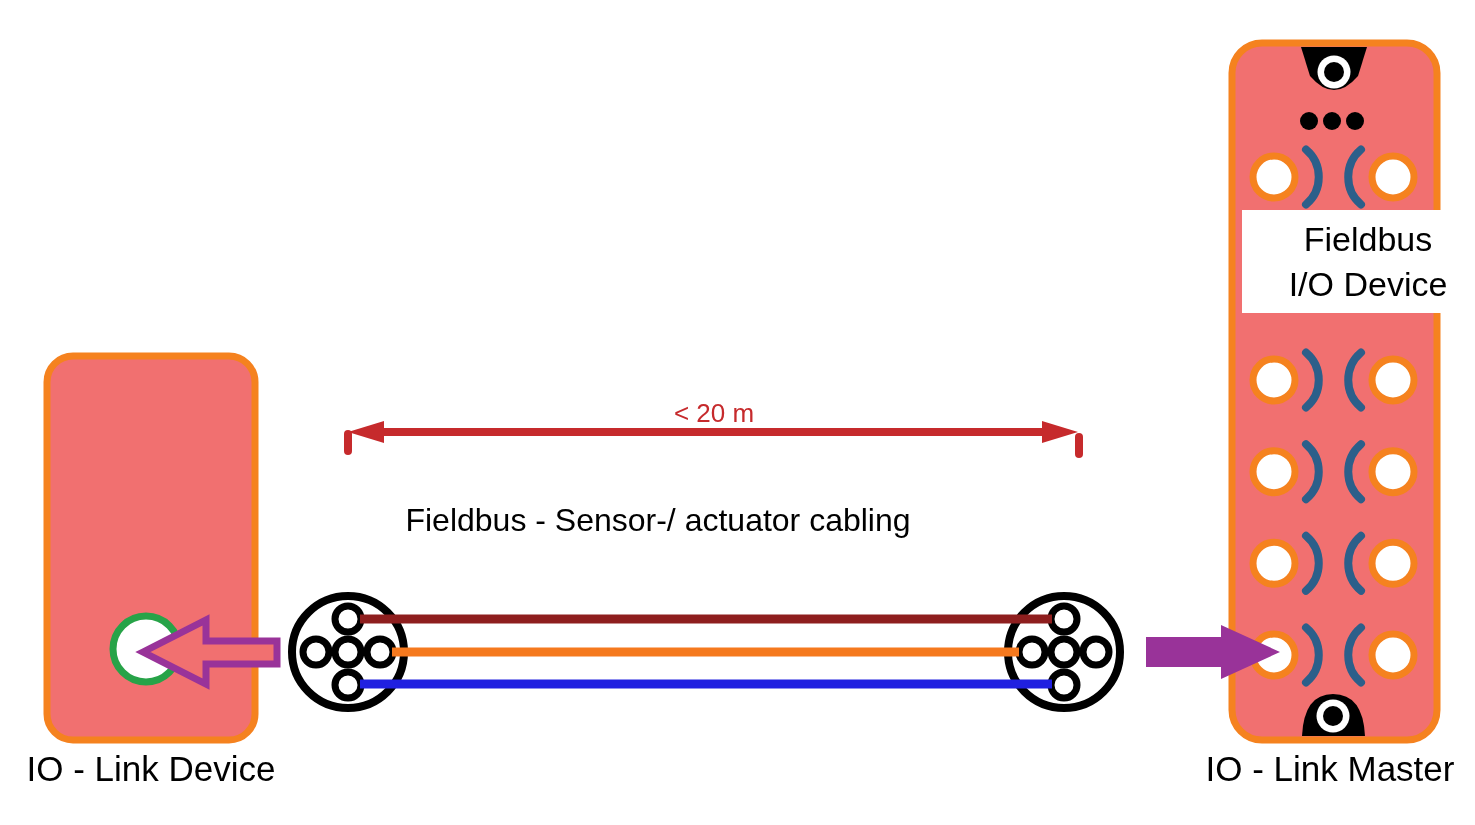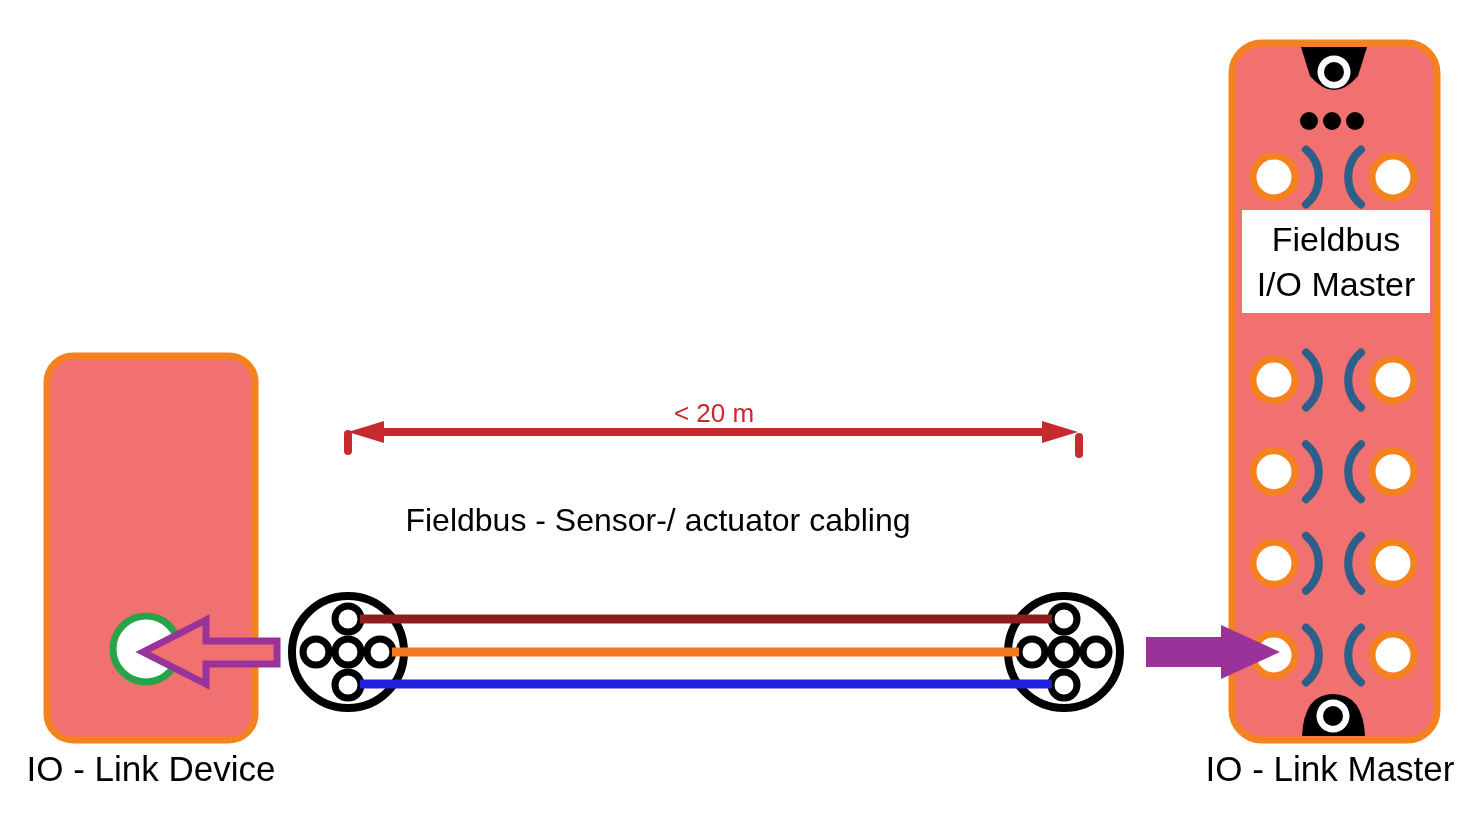--- a/index.html
+++ b/index.html
@@ -35,20 +35,21 @@
   }
   #device-label  { left:1px;    top:748px; width:300px; font-size:35px; }
   #master-label  { left:1180px; top:748px; width:300px; font-size:35px; }
   #distance-label{ left:614px;  top:398px; width:200px; font-size:26px; color:var(--measure_red); }
   #cabling-label { left:358px;  top:501px; width:600px; font-size:32px; }
   #fieldbus-label{
     left:1242px; top:210px; width:188px; height:103px;
     background:var(--fieldbus_label_bg); font-size:34px;
     display:flex; flex-direction:column; align-items:center; justify-content:center;
     line-height:45px;
+    padding-left:32px;
   }
 </style>
 </head>
 <body>
 
 <div id="stage">
 
   <svg id="gfx" width="1475" height="825" viewBox="0 0 1475 825">
 
     <g>
@@ -144,15 +145,15 @@
     <path class="arrow-left" d="M 143 652 L 206 620 L 206 641 L 277 641 L 277 664 L 206 664 L 206 684 Z"></path>
     <polygon class="arrow-right" points="1146,637 1221,637 1221,625 1280,652 1221,679 1221,667 1146,667"></polygon>
   </svg>
 
   <div class="lbl" id="device-label">IO - Link Device</div>
   <div class="lbl" id="master-label">IO - Link Master</div>
   <div class="lbl" id="distance-label">&lt; 20 m</div>
   <div class="lbl" id="cabling-label">Fieldbus - Sensor-/ actuator cabling</div>
   <div class="lbl" id="fieldbus-label">
     <span>Fieldbus</span>
-    <span>I/O Master</span>
+    <span>I/O Device</span>
   </div>
 </div>
 
 </body></html>

